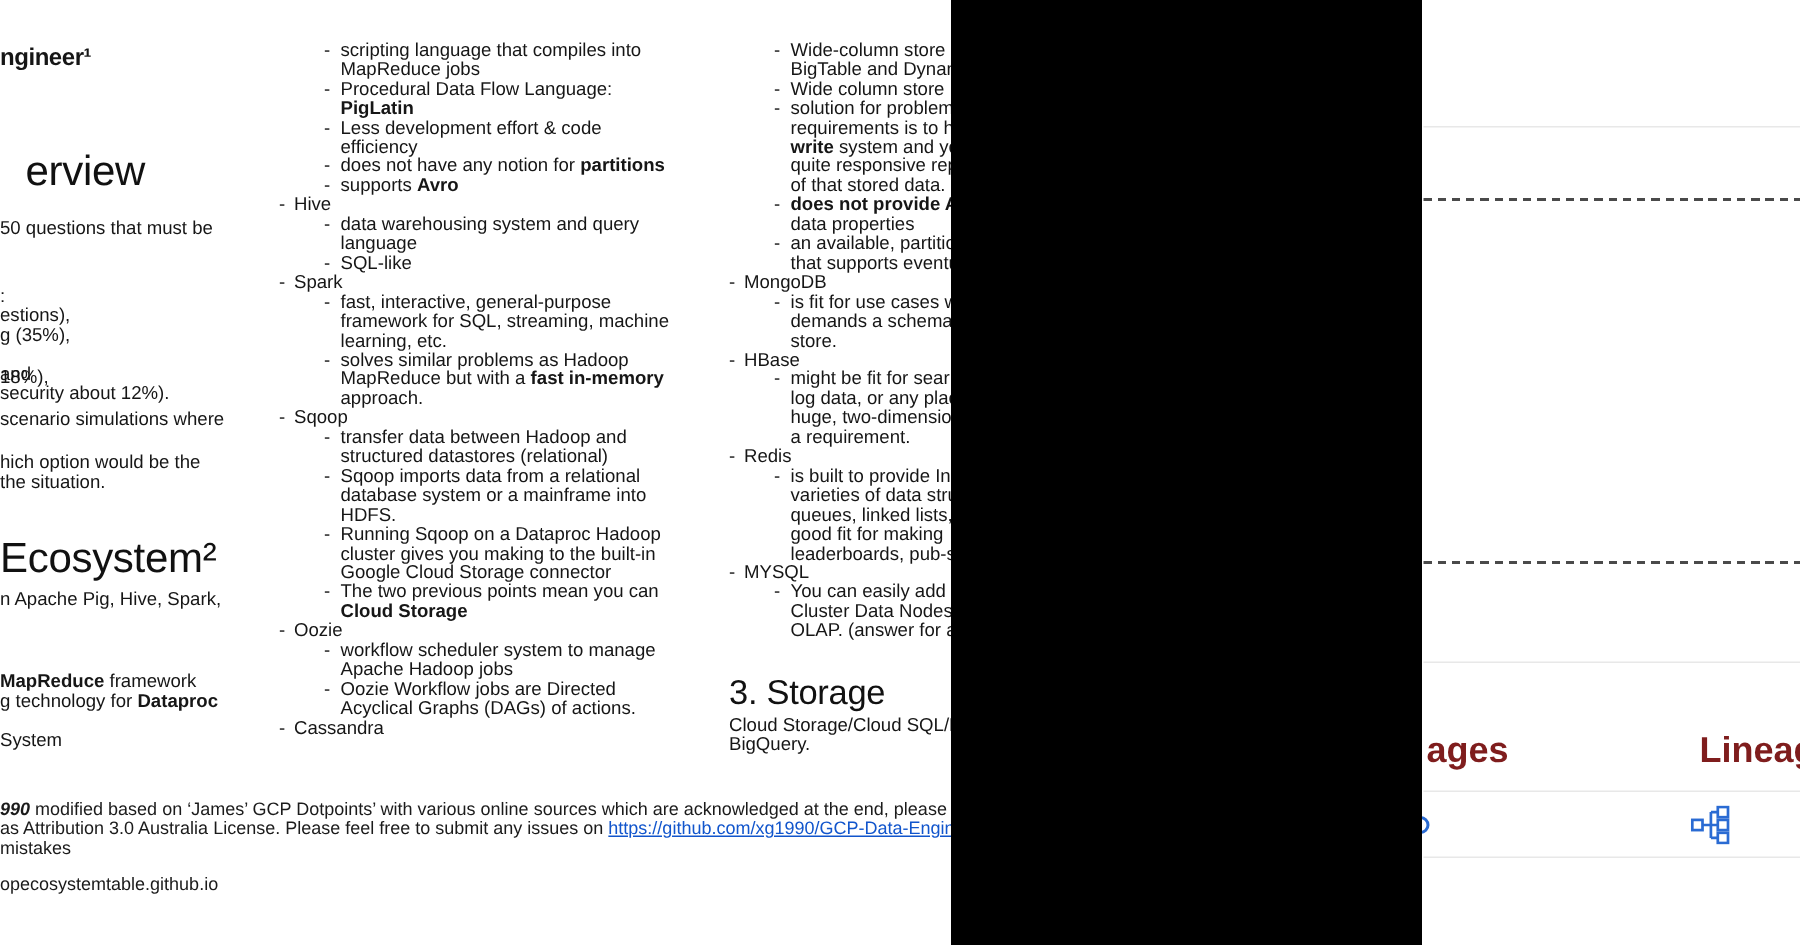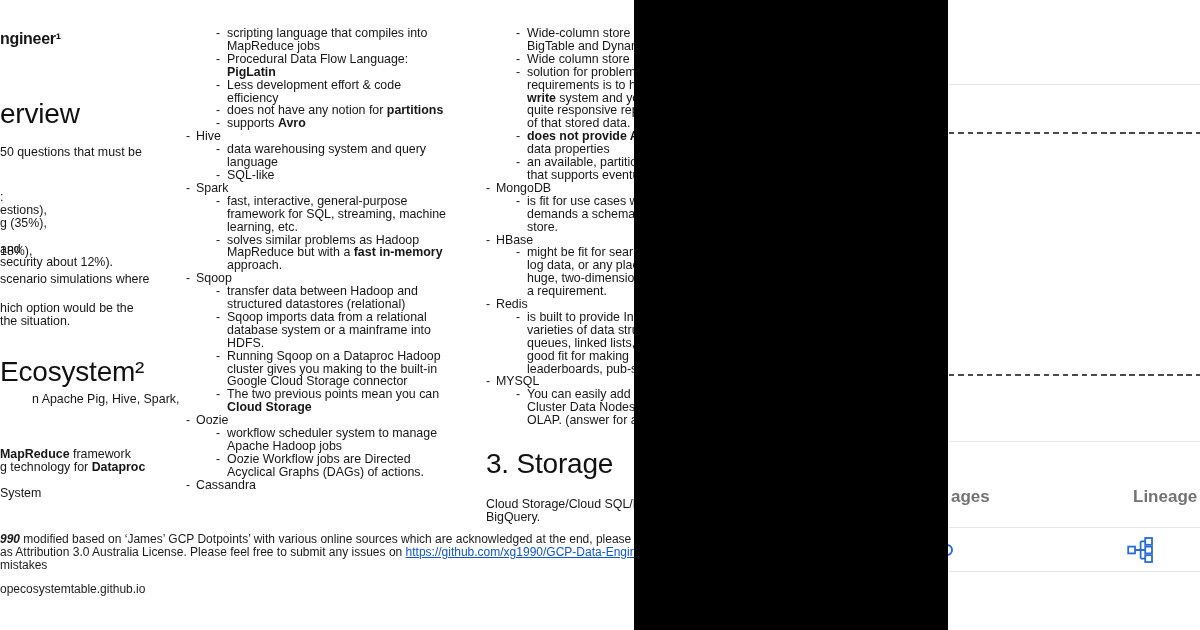--- a/index.html
+++ b/index.html
@@ -16,53 +16,53 @@
   .bi{font-weight:700;font-style:italic}
   .lnk{color:#1155cc;text-decoration:underline;cursor:pointer}
   .col{position:absolute;top:27px}
   #col2{left:186px}
   #col3{left:486px;width:170px}
   .dline{height:12.92px;line-height:12.92px;font-size:12.4px;position:relative;white-space:nowrap}
   .dash{position:absolute;top:0}
   .h{padding-left:10px}.h .dash{left:0}
   .b{padding-left:41px}.b .dash{left:30px}
   .c{padding-left:41px}
-  #col3-heading{font-size:28px;font-weight:400;letter-spacing:-.2px;color:#111;
-                margin-top:21px;margin-bottom:18px;white-space:nowrap}
+  #col3-heading{font-size:23px;font-weight:400;letter-spacing:-.2px;color:#111;
+                margin-top:21px;margin-bottom:2px;white-space:nowrap}
   
   #redaction{position:absolute;left:634px;top:0;width:314px;height:630px;background:#000;z-index:5}
   
   #panel{position:absolute;left:948px;top:0;width:252px;height:630px;background:#fff;z-index:2}
   .hl{position:absolute;left:1px;right:0;height:1px;background:#e8e8e8}
   .dl{position:absolute;left:1px;right:0;height:2px;
       background:repeating-linear-gradient(90deg,#4a4a4a 0 5.5px,transparent 5.5px 9.5px)}
-  .colhead{position:absolute;font-size:17px;font-weight:700;color:#737373;white-space:nowrap}
+  .colhead{position:absolute;font-size:24px;font-weight:700;color:#7f1d1d;white-space:nowrap}
   #ring{position:absolute;left:-7px;top:544px;width:12px;height:12px;border:2px solid #2a6bd3;
         border-radius:50%;box-sizing:border-box;z-index:1}
   #lineage-icon{position:absolute;left:179px;top:537px}
 </style>
 </head>
 <body>
 
 <div id="doc">
   <div id="col1">
       <div class="c1line t1" style="top: 30px;"><span>ngineer¹</span></div>
-      <div class="c1line h2" style="top: 98px;"><span>erview</span></div>
+      <div class="c1line h2" style="top: 98px; padding-left: 17px;"><span>erview</span></div>
       <div class="c1line bodyl" style="top: 145px;"><span>50 questions that must be</span></div>
       <div class="c1line bodyl" style="top: 190px;"><span>:</span></div>
       <div class="c1line bodyl" style="top: 203px;"><span>estions),</span></div>
       <div class="c1line bodyl" style="top: 216px;"><span>g (35%),</span></div>
       <div class="c1line bodyl" style="top: 244px;"><span>18%),</span></div>
       <div class="c1line bodyl" style="top: 242px;"><span>and</span></div>
       <div class="c1line bodyl" style="top: 255px;"><span>security about 12%).</span></div>
       <div class="c1line bodyl" style="top: 272px;"><span>scenario simulations where</span></div>
       <div class="c1line bodyl" style="top: 301px;"><span>hich option would be the</span></div>
       <div class="c1line bodyl" style="top: 314px;"><span>the situation.</span></div>
       <div class="c1line h2" style="top: 356px;"><span>Ecosystem²</span></div>
-      <div class="c1line bodyl" style="top: 392px; margin-left: 32px;"><span>n Apache Pig, Hive, Spark,</span></div>
+      <div class="c1line bodyl" style="top: 392px;"><span>n Apache Pig, Hive, Spark,</span></div>
       <div class="c1line bodyl" style="top: 447px;"><span class="bd">MapReduce</span><span> framework</span></div>
       <div class="c1line bodyl" style="top: 460px;"><span>g technology for </span><span class="bd">Dataproc</span></div>
       <div class="c1line bodyl" style="top: 486px;"><span>System</span></div>
       <div class="c1line foot" style="top: 532px;"><span class="bi">990</span><span> modified based on ‘James’ GCP Dotpoints’ with various online sources which are acknowledged at the end, please s</span></div>
       <div class="c1line foot" style="top: 545px;"><span>as Attribution 3.0 Australia License. Please feel free to submit any issues on </span><span class="lnk">https://github.com/xg1990/GCP-Data-Engine</span></div>
       <div class="c1line foot" style="top: 558px;"><span>mistakes</span></div>
       <div class="c1line foot" style="top: 582px;"><span>opecosystemtable.github.io</span></div>
     </div>
   <div id="col2" class="col">
       <div class="dline b"><span class="dash">-</span><span>scripting language that compiles into</span></div>

